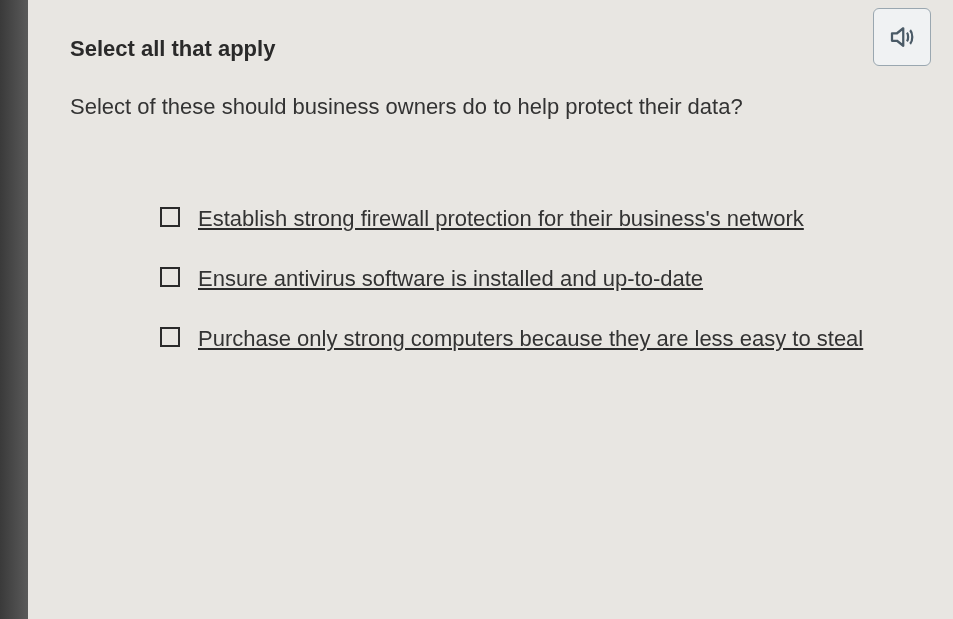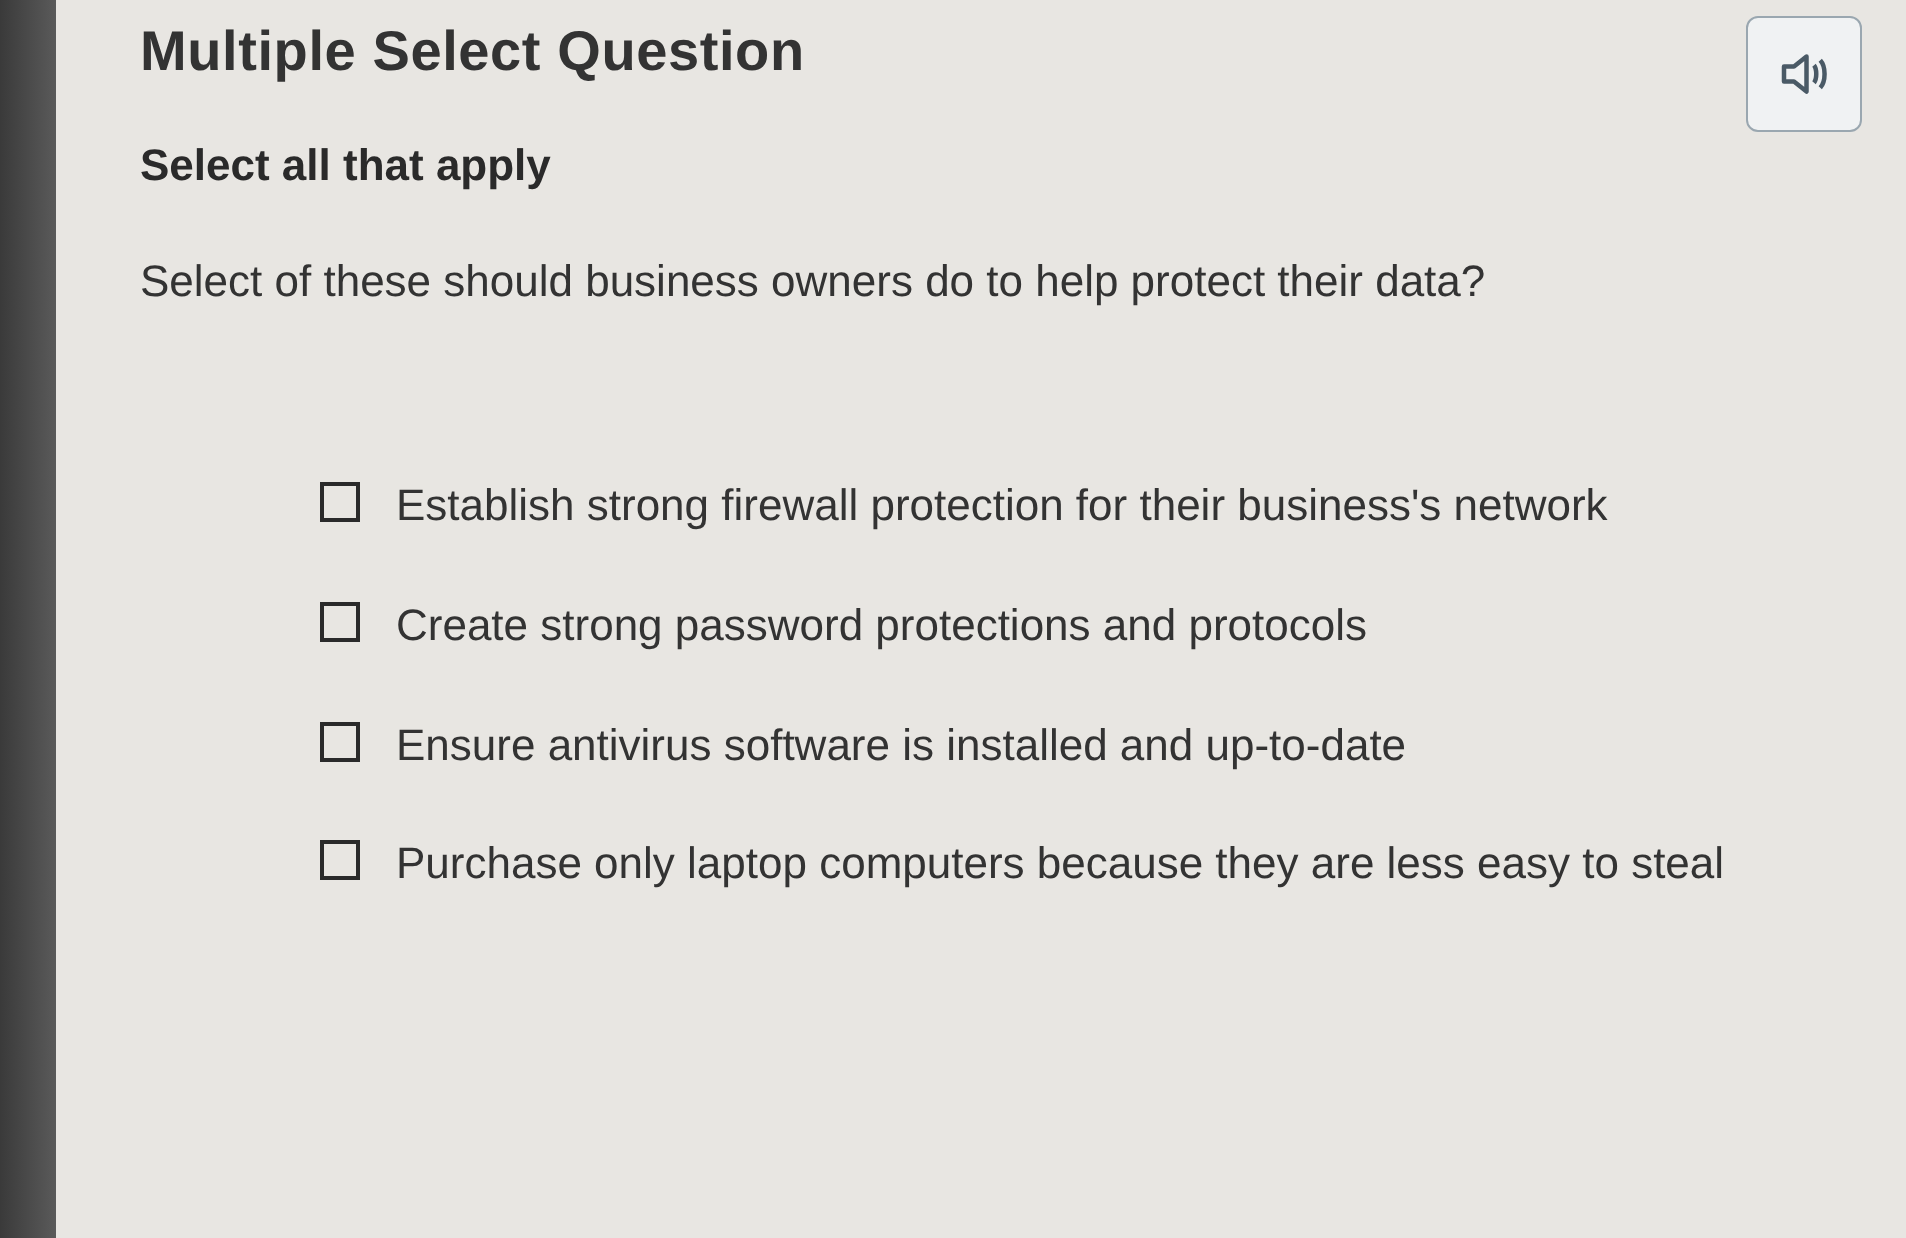--- a/index.html
+++ b/index.html
@@ -54,20 +54,21 @@
     }
     .options {
       margin-left: 90px;
       margin-right: 60px;
     }
     .option-row {
       display: flex;
       align-items: flex-start;
       margin-bottom: 28px;
       cursor: pointer;
+      text-decoration: underline;
     }
     .checkbox {
       width: 20px;
       height: 20px;
       border: 2.5px solid #2a2a2a;
       background: transparent;
       flex-shrink: 0;
       margin-top: 4px;
       margin-right: 18px;
     }
@@ -98,46 +99,41 @@
       stroke-width: 1.8;
     }
   </style>
 </head>
 <body>
 
 <div class="left-edge"></div>
 
 <div class="content">
 
-  <div class="question-type">Multiple Select Question</div>
 
   <div class="instruction">Select all that apply</div>
 
   <div class="question-text">Select of these should business owners do to help protect their data?</div>
 
   <div class="options">
 
     <div class="option-row">
       <div class="checkbox"></div>
       <div class="option-label">Establish strong firewall protection for their business's network</div>
     </div>
 
-    <div class="option-row">
-      <div class="checkbox"></div>
-      <div class="option-label">Create strong password protections and protocols</div>
-    </div>
 
     <div class="option-row">
       <div class="checkbox"></div>
       <div class="option-label">Ensure antivirus software is installed and up-to-date</div>
     </div>
 
     <div class="option-row">
       <div class="checkbox"></div>
-      <div class="option-label">Purchase only laptop computers because they are less easy to steal</div>
+      <div class="option-label">Purchase only strong computers because they are less easy to steal</div>
     </div>
 
   </div>
 
 </div>
 
 <div class="audio-button" title="Read aloud">
   <svg viewBox="0 0 24 24">
     <path d="M4 9 L4 15 L8 15 L13 19 L13 5 L8 9 Z" stroke-linejoin="round"></path>
     <path d="M16 8.5 C17.2 10 17.2 14 16 15.5"></path>

